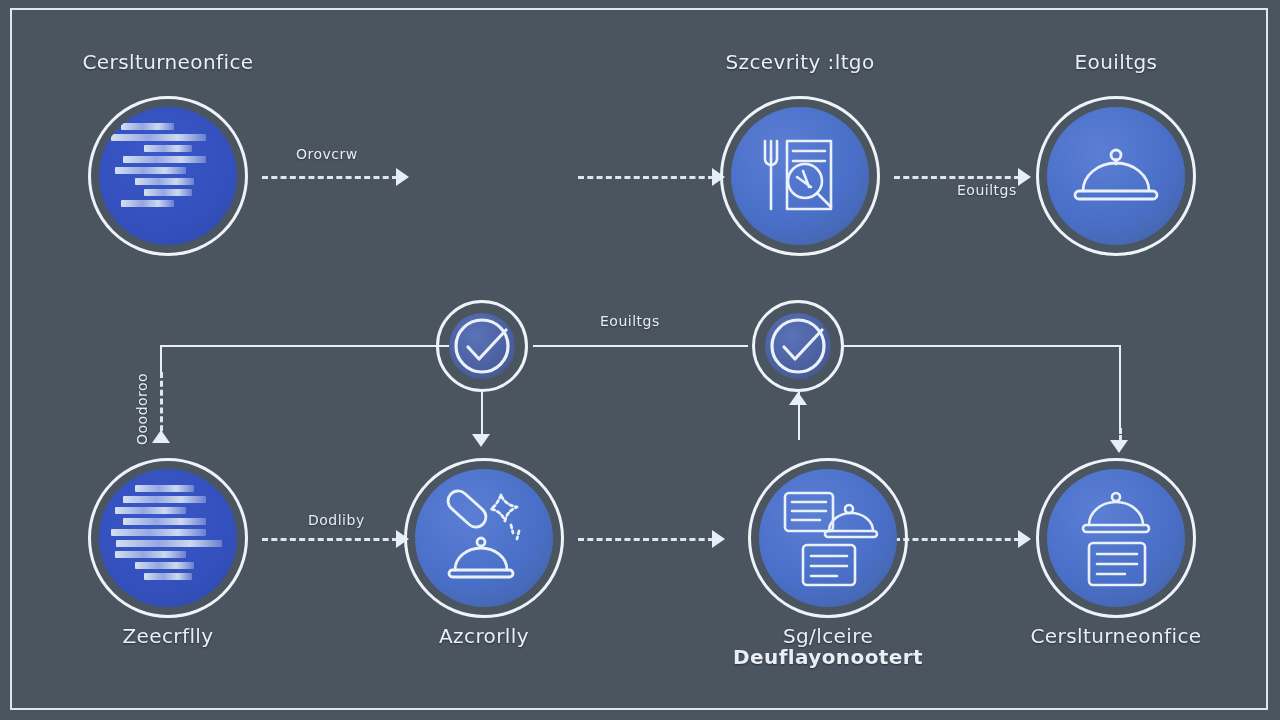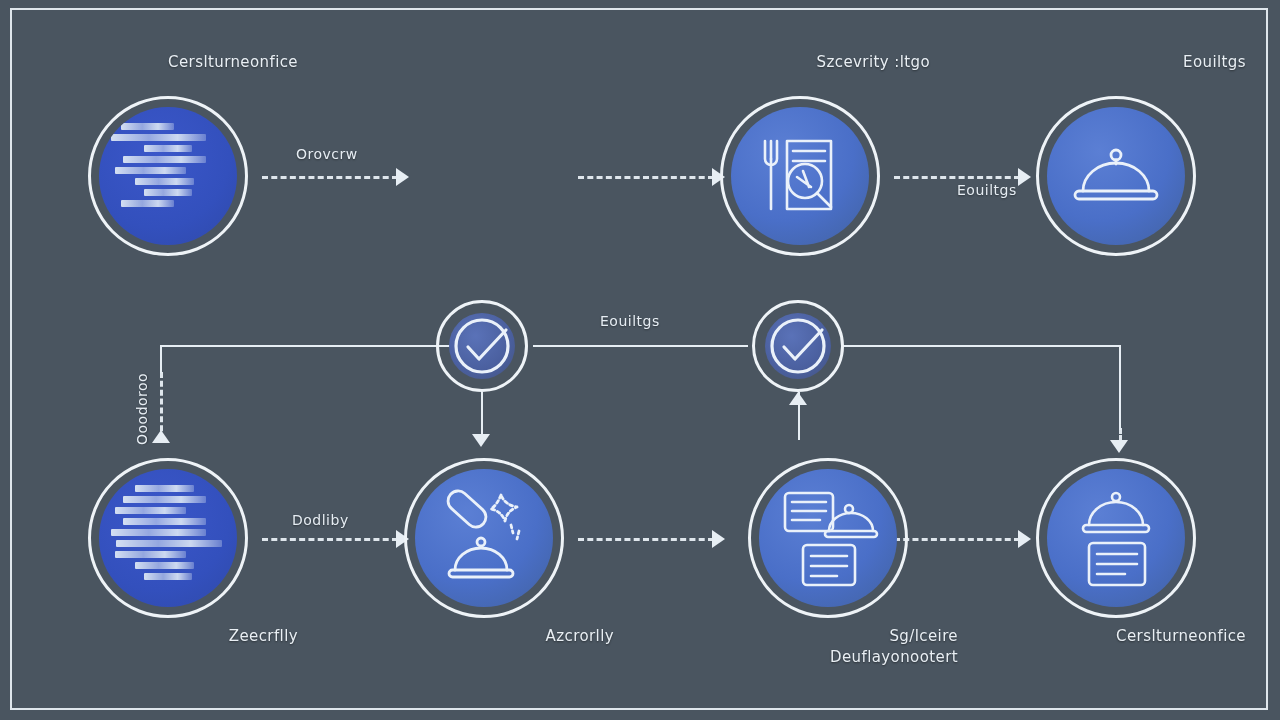--- a/index.html
+++ b/index.html
@@ -54,23 +54,23 @@
     box-sizing: border-box;
     overflow: hidden;
   }
   .node.textnode .disc {
     background: radial-gradient(circle at 42% 35%, #3b57c9 0%, #3350bd 60%, #2f49a8 100%);
   }
 
   .node-label {
     position: absolute;
     width: 260px;
-    text-align: right;
+    text-align: center;
     color: #e9eff4;
-    font-size: 15px;
+    font-size: 20px;
     letter-spacing: 0.4px;
     line-height: 21px;
     text-shadow: 0 1px 2px rgba(0,0,0,0.45);
     filter: blur(0.35px);
   }
   .label-top { top: -44px; left: -50px; }
   .label-bottom { top: 168px; left: -50px; }
 
   
   .textlines {
@@ -215,21 +215,21 @@
   <div class="arrow-d" style="left:472px; top:434px;"></div>
 
   <div class="solid-v" style="left:798px; top:392px; height:48px;"></div>
   <div class="arrow-u" style="left:789px; top:392px;"></div>
 
   <div class="dashed-v" style="left:1119px; top:428px; height:20px;"></div>
   <div class="arrow-d" style="left:1110px; top:440px;"></div>
 
   <div class="dashed-h" style="left:262px; top:538px; width:136px;"></div>
   <div class="arrow-r" style="left:396px; top:530px;"></div>
-  <div class="edge-label" style="left:292px; top:512px;">Dodliby</div>
+  <div class="edge-label" style="left:308px; top:512px;">Dodliby</div>
 
   <div class="dashed-h" style="left:578px; top:538px; width:136px;"></div>
   <div class="arrow-r" style="left:712px; top:530px;"></div>
 
   <div class="dashed-h" style="left:894px; top:538px; width:126px;"></div>
   <div class="arrow-r" style="left:1018px; top:530px;"></div>
 
   <div class="node textnode" style="left:88px; top:96px;">
     <div class="disc">
       <div class="textlines">
@@ -348,21 +348,21 @@
           <circle cx="90" cy="40" r="4"></circle>
           <path d="M70 62 a22 18 0 0 1 44 0"></path>
           <rect x="66" y="62" width="52" height="6" rx="3"></rect>
           <rect x="44" y="76" width="52" height="40" rx="4"></rect>
           <path d="M52 87 h36 M52 97 h36 M52 107 h26"></path>
         </g>
       </svg>
     </div>
     <div class="ring"></div>
     <div class="node-label label-bottom">Sg/lceire</div>
-    <div class="node-label label-bottom" style="top:189px;">Deuflayonootert</div>
+    <div class="node-label label-bottom" style="top:189px;font-weight:bold;">Deuflayonootert</div>
   </div>
 
   <div class="node" style="left:1036px; top:458px;">
     <div class="disc">
       <svg width="138" height="138" viewBox="0 0 138 138">
         <g fill="none" stroke="#eaf1fa" stroke-width="2.6" stroke-linecap="round" stroke-linejoin="round">
           <circle cx="69" cy="28" r="4"></circle>
           <path d="M42 56 a27 23 0 0 1 54 0"></path>
           <rect x="36" y="56" width="66" height="7" rx="3.5"></rect>
           <rect x="42" y="74" width="56" height="42" rx="4"></rect>

